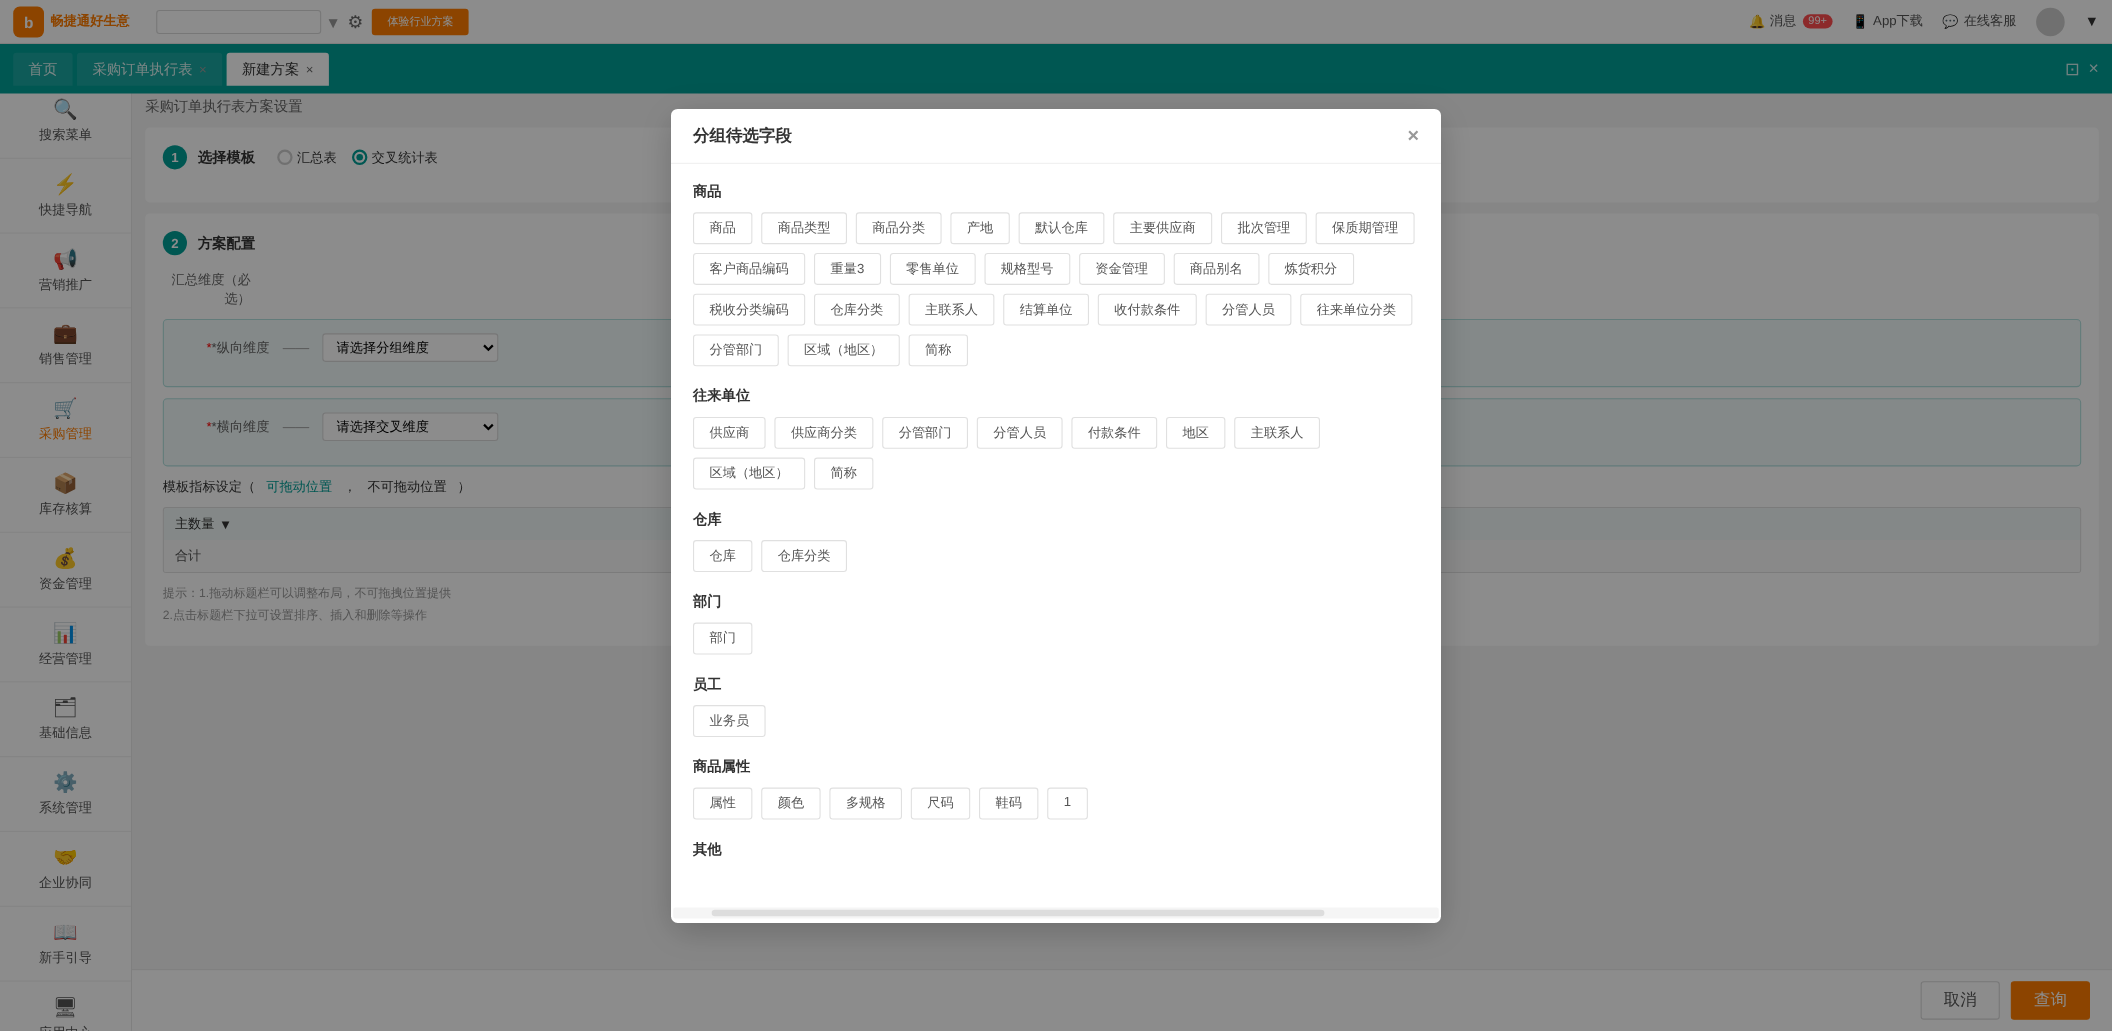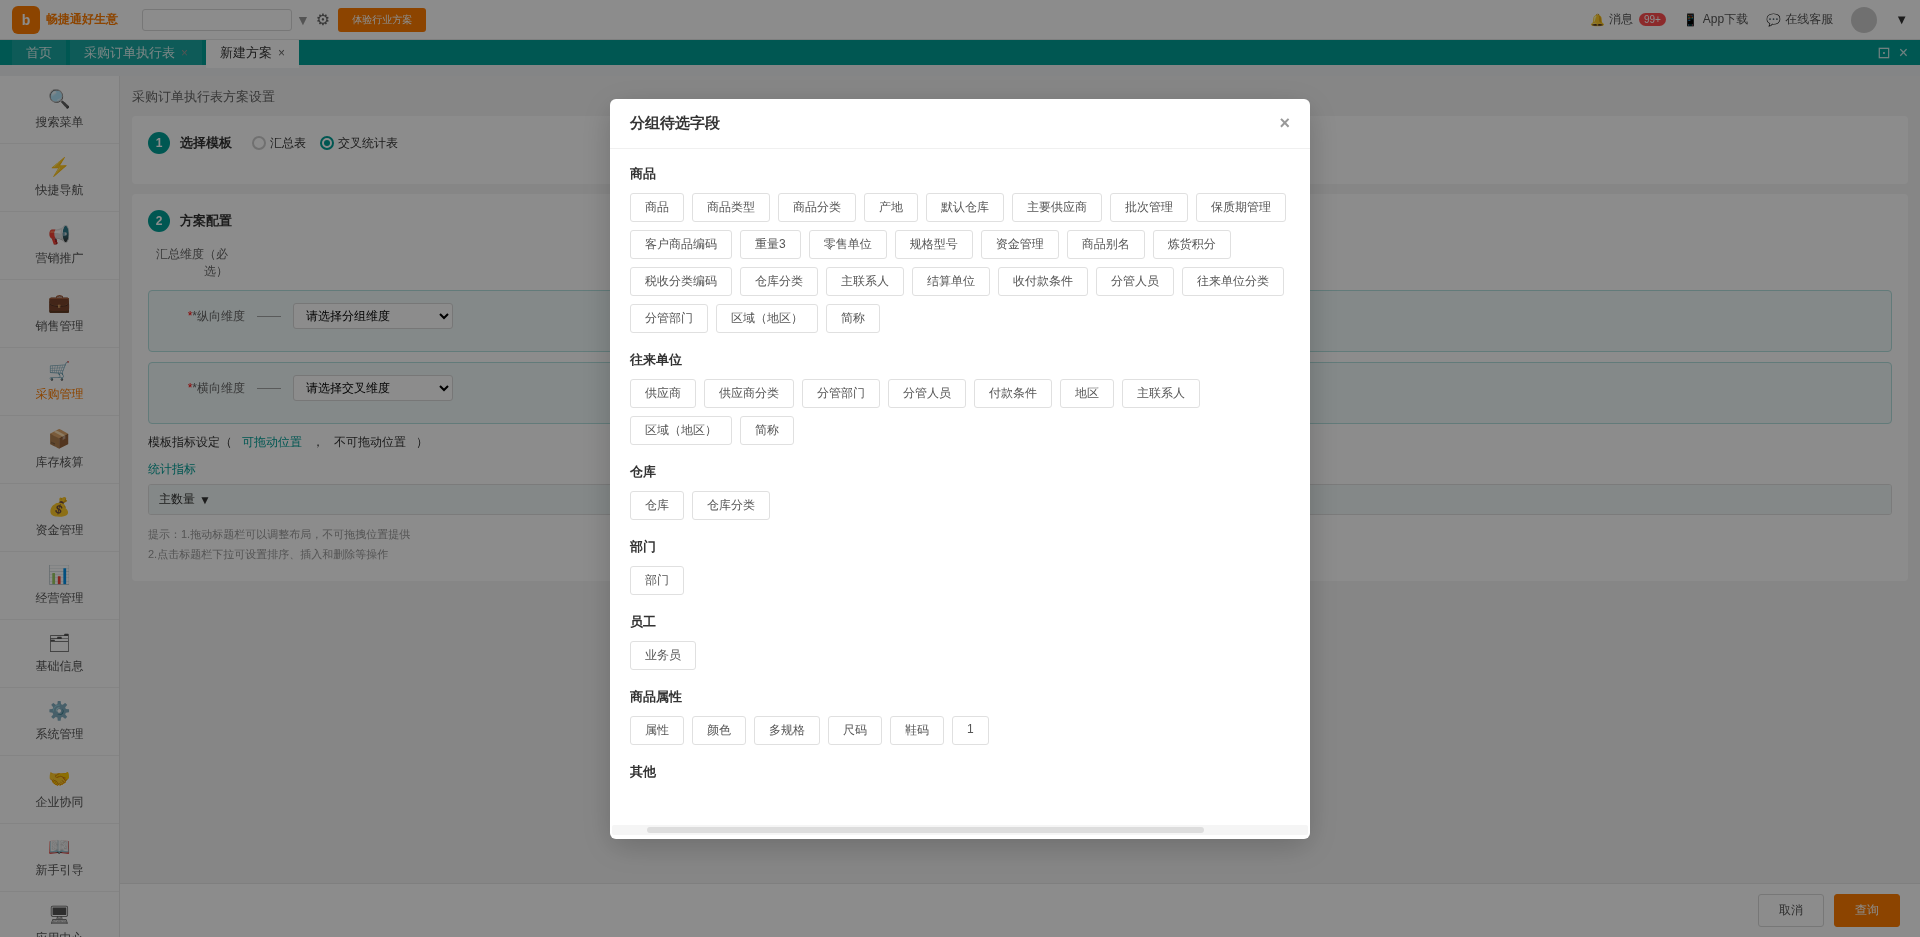--- a/index.html
+++ b/index.html
@@ -61,21 +61,21 @@
       border-radius: 10px; padding: 1px 5px;
       font-size: 10px; margin-left: 2px;
     }
     .avatar {
       width: 26px; height: 26px;
       background: #ccc; border-radius: 50%;
     }
 
     
     .tabbar {
-      height: 25px;
+      height: 45px;
       background: #009e96;
       display: flex; align-items: center;
       padding: 0 12px;
       position: fixed;
       top: 40px; left: 0; right: 0;
       z-index: 99;
       gap: 4px;
     }
     .tab {
       display: flex; align-items: center; gap: 6px;
@@ -203,21 +203,21 @@
 
     .hint-text { font-size: 11px; color: #999; margin-top: 10px; line-height: 1.8; }
 
     .footer-bar {
       display: flex; align-items: center; justify-content: flex-end;
       gap: 10px; padding: 10px 20px;
       background: #fff;
       border-top: 1px solid #e8e8e8;
       position: fixed; bottom: 0; right: 0; left: 120px;
     }
-    .btn { padding: 7px 20px; border-radius: 3px; font-size: 12px; cursor: pointer; border: 1px solid; }
+    .btn { padding: 7px 20px; border-radius: 3px; font-size: 15px; cursor: pointer; border: 1px solid; }
     .btn-default { background: #fff; border-color: #d9d9d9; color: #555; }
     .btn-primary { background: #ff7d00; border-color: #ff7d00; color: #fff; }
 
     
     .modal-overlay {
       position: fixed; top: 0; left: 0; right: 0; bottom: 0;
       background: rgba(0,0,0,0.45);
       z-index: 1000;
       display: flex; align-items: center; justify-content: center;
     }
@@ -427,28 +427,31 @@
 
       <div class="config-row">
         <span>模板指标设定（</span>
         <span class="small-label">可拖动位置</span>
         <span>，</span>
         <span>不可拖动位置</span>
         <span>）</span>
       </div>
 
       <div class="stat-section">
-        <div class="stat-header">统计指标</div>
         <div class="stat-table">
           <div class="stat-table-row">
             <div class="stat-table-cell header">
               <span>主数量</span>
               <span>▼</span>
             </div>
             <div class="stat-table-cell header">金额</div>
+          </div>
+          <div class="stat-table-row">
+            <div class="stat-table-cell">合计</div>
+            <div class="stat-table-cell">合计</div>
           </div>
         </div>
       </div>
 
       <div class="hint-text">
         <div>提示：1.拖动标题栏可以调整布局，不可拖拽位置提供</div>
         <div>2.点击标题栏下拉可设置排序、插入和删除等操作</div>
       </div>
 
     </div>

